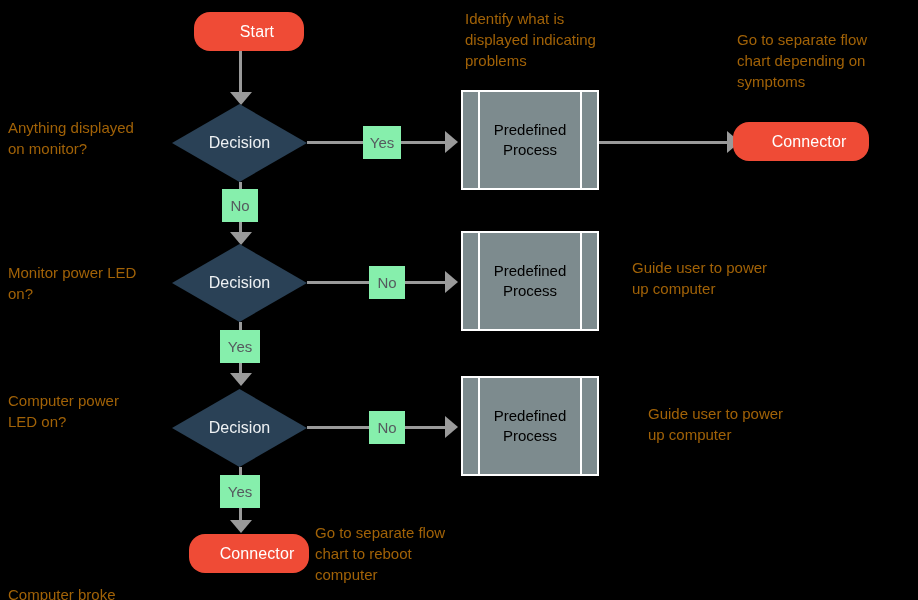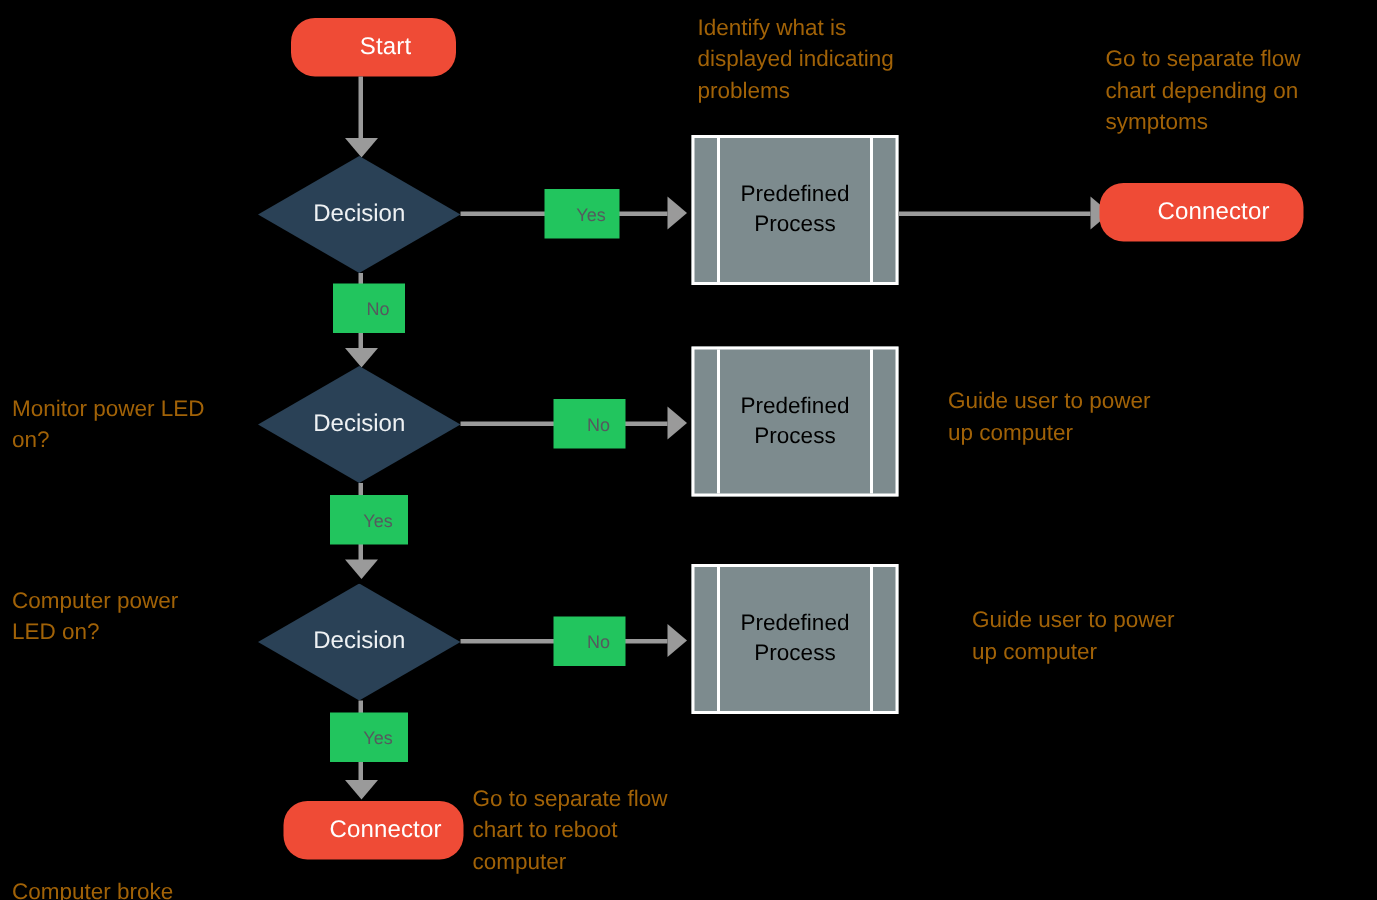--- a/index.html
+++ b/index.html
@@ -113,41 +113,42 @@
     position: absolute;
     width: 0; height: 0;
     border-top: 11px solid transparent;
     border-bottom: 11px solid transparent;
     border-left: 13px solid #9a9a9a;
   }
 
   
   .edge-label {
     position: absolute;
-    background: #22c55e;
+    background: #86efac;
     color: #555a5e;
-    font-size: 12px;
-    display: flex;
-    align-items: center;
-    justify-content: center;
-    padding-left: 12px;
+    font-size: 15px;
+    display: flex;
+    align-items: center;
+    justify-content: center;
   }
 </style>
 </head>
 <body>
 
 <div id="canvas">
 
   <div class="pill" style="left:194px; top:12px; width:94px; height:39px;">
     <span>Start</span>
   </div>
 
   <div class="line-v" style="left:239px; top:51px; height:45px;"></div>
   <div class="arrow-down" style="left:230px; top:92px;"></div>
 
+  <div class="note" style="left:8px; top:117px; width:170px;">Anything displayed
+on monitor?</div>
 
   <div class="diamond-wrap" style="left:172px; top:104px; width:135px; height:78px;">
     <div class="diamond-shape"></div>
     <div class="diamond-label">Decision</div>
   </div>
 
   <div class="line-h" style="left:307px; top:141px; width:138px;"></div>
   <div class="arrow-right" style="left:445px; top:131px;"></div>
   <div class="edge-label" style="left:363px; top:126px; width:38px; height:33px;">Yes</div>
 

